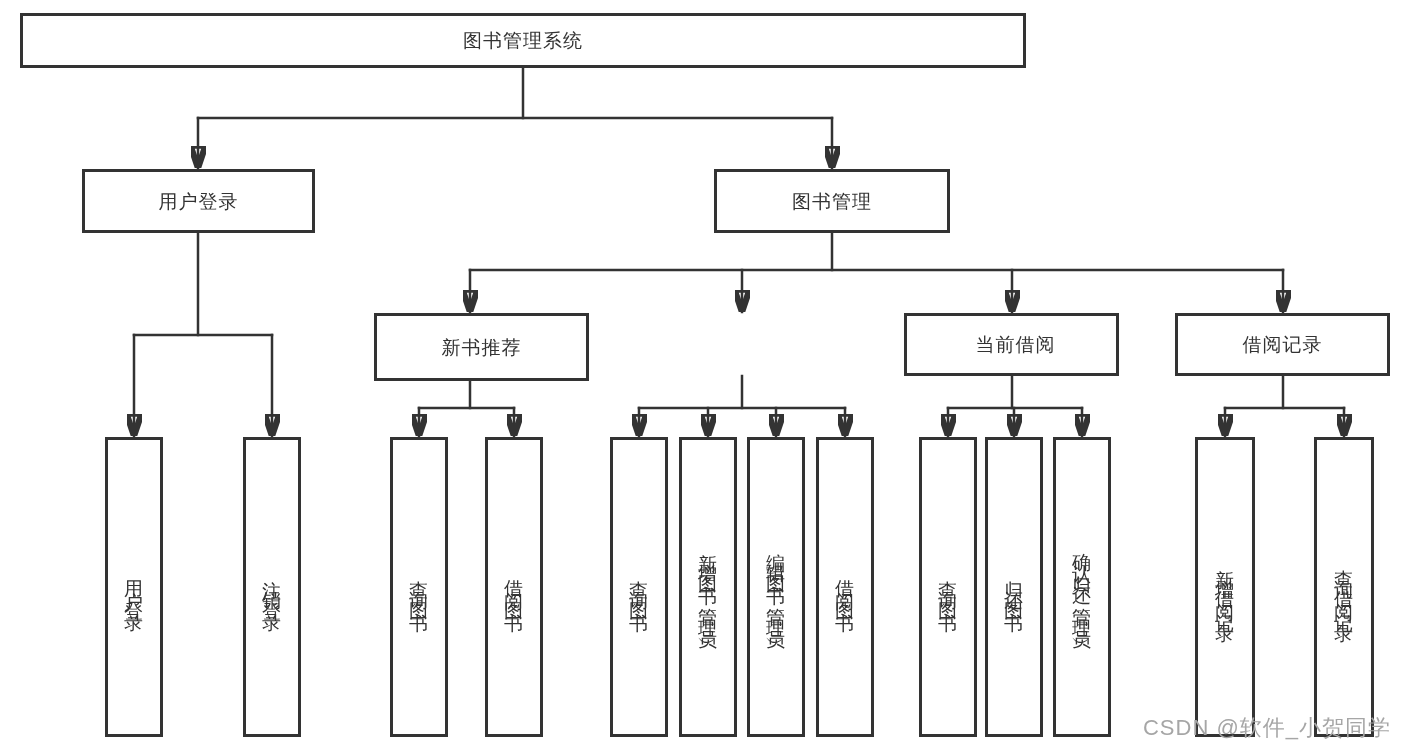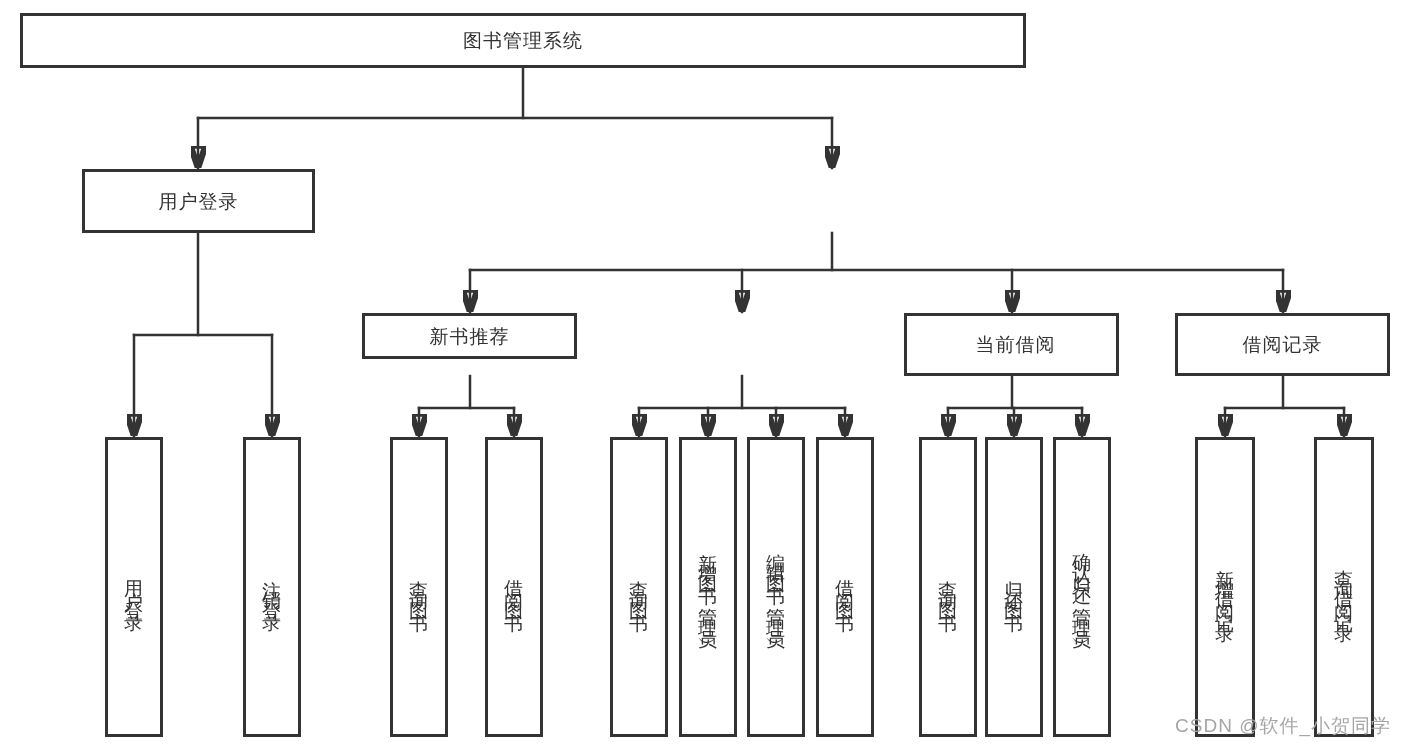--- a/index.html
+++ b/index.html
@@ -56,21 +56,21 @@
   .vtext {
     writing-mode: vertical-rl;
     text-orientation: mixed;
     letter-spacing: 11px;
     white-space: nowrap;
   }
   
   .n-root            { left: 20px;   top: 13px;  width: 1006px; height: 55px; }
   .n-l2-user-login   { left: 82px;   top: 169px; width: 233px;  height: 64px; }
   .n-l2-book-mgmt    { left: 714px;  top: 169px; width: 236px;  height: 64px; }
-  .n-l3-new-book     { left: 362px;  top: 313px; width: 215px;  height: 46px; text-align: right; }
+  .n-l3-new-book     { left: 374px;  top: 313px; width: 215px;  height: 68px; text-align: right; }
   .n-l3-book-borrow  { left: 634px;  top: 313px; width: 215px;  height: 63px; }
   .n-l3-current      { left: 904px;  top: 313px; width: 215px;  height: 63px; padding-left: 8px; }
   .n-l3-record       { left: 1175px; top: 313px; width: 215px;  height: 63px; text-align: right; }
   
   .n-leaf-user-login     { left: 105px; }
   .n-leaf-logout         { left: 243px; }
   .n-leaf-nb-query       { left: 390px; }
   .n-leaf-nb-borrow      { left: 485px; }
   .n-leaf-bb-query       { left: 610px; }
   .n-leaf-bb-add         { left: 679px; }
@@ -78,21 +78,21 @@
   .n-leaf-bb-borrow      { left: 816px; }
   .n-leaf-cb-query       { left: 919px; }
   .n-leaf-cb-return      { left: 985px; }
   .n-leaf-cb-confirm     { left: 1053px; }
   .n-leaf-rec-add        { left: 1195px; width: 60px; }
   .n-leaf-rec-query      { left: 1314px; width: 60px; }
   .watermark {
     position: absolute;
     right: 14px;
     top: 713px;
-    font-size: 19px;
+    font-size: 22px;
     color: var(--watermark, #a6a6a6);
     letter-spacing: 1px;
     z-index: 5;
     background: transparent;
   }
 </style>
 </head>
 <body>
 
 <div class="canvas">
@@ -159,20 +159,23 @@
     </g>
   </svg>
 
   <div class="node hbox n-root">
     <span>图书管理系统</span>
   </div>
 
   <div class="node hbox n-l2-user-login">
     <span>用户登录</span>
   </div>
+  <div class="node hbox n-l2-book-mgmt">
+    <span>图书管理</span>
+  </div>
 
   <div class="node hbox n-l3-new-book">
     <span>新书推荐</span>
   </div>
   <div class="node hbox n-l3-current">
     <span>当前借阅</span>
   </div>
   <div class="node hbox n-l3-record">
     <span>借阅记录</span>
   </div>

